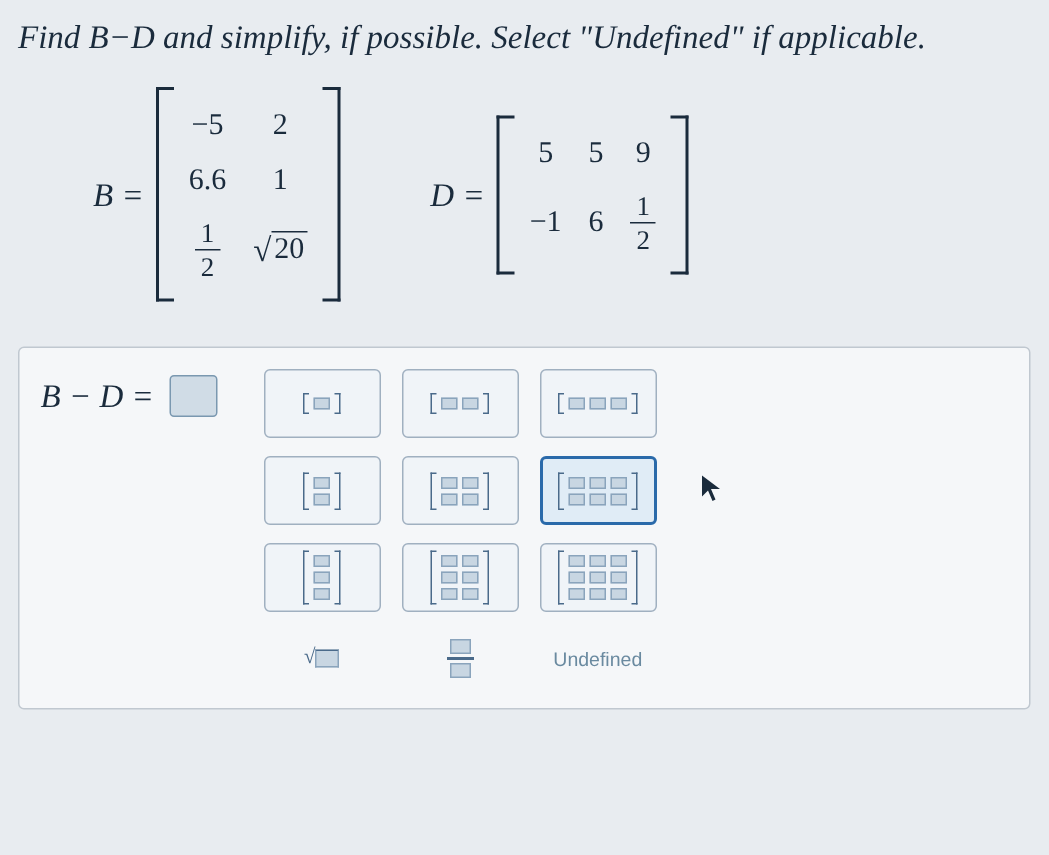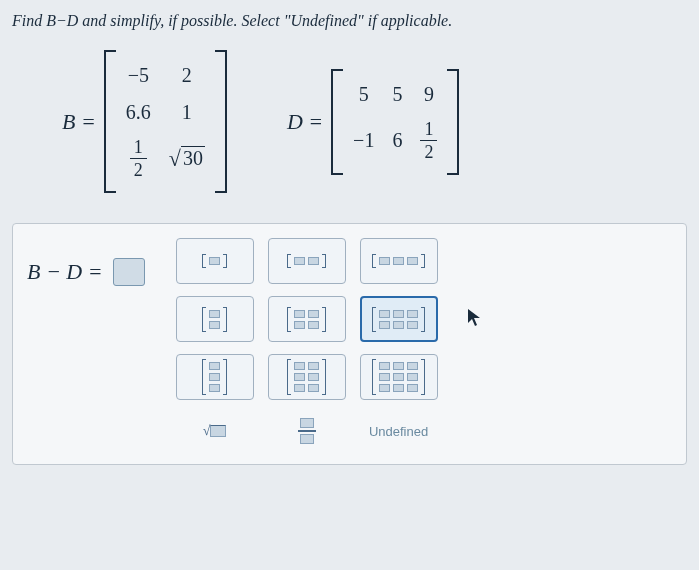--- a/index.html
+++ b/index.html
@@ -5,21 +5,21 @@
     * { box-sizing: border-box; margin: 0; padding: 0; }
     body {
       font-family: Georgia, 'Times New Roman', serif;
       background: #e8ecf0;
       padding: 12px;
       width: 699px;
       height: 570px;
       color: #1a2b3c;
     }
     .question {
-      font-size: 16px;
+      font-size: 22px;
       font-style: italic;
       color: #1a2b3c;
       margin-bottom: 20px;
       font-family: Georgia, serif;
     }
     .question .bi { font-style: italic; font-weight: normal; }
     .matrices-row {
       display: flex;
       gap: 60px;
       margin: 20px 0 30px 50px;
@@ -77,21 +77,21 @@
       gap: 30px;
       align-items: flex-start;
       margin-top: 10px;
     }
     .answer-prompt {
       display: flex;
       align-items: center;
       gap: 10px;
       font-size: 22px;
       font-style: italic;
-      margin-top: 20px;
+      margin-top: 4px;
     }
     .input-box {
       width: 32px;
       height: 28px;
       background: #d0dce6;
       border: 1px solid #7a98b0;
       border-radius: 3px;
     }
     .palette {
       display: grid;
@@ -213,21 +213,21 @@
         <div>−5</div>
         <div>2</div>
         <div>6.6</div>
         <div>1</div>
         <div class="frac">
           <span class="num">1</span>
           <span class="den">2</span>
         </div>
         <div class="sqrt">
           <span class="sqrt-sym">√</span>
-          <span class="sqrt-val">30</span>
+          <span class="sqrt-val">20</span>
         </div>
       </div>
       <div class="bracket-right"></div>
     </div>
   </div>
 
   <div class="matrix-group">
     <div class="eq-label">D =</div>
     <div class="matrix">
       <div class="bracket-left"></div>

